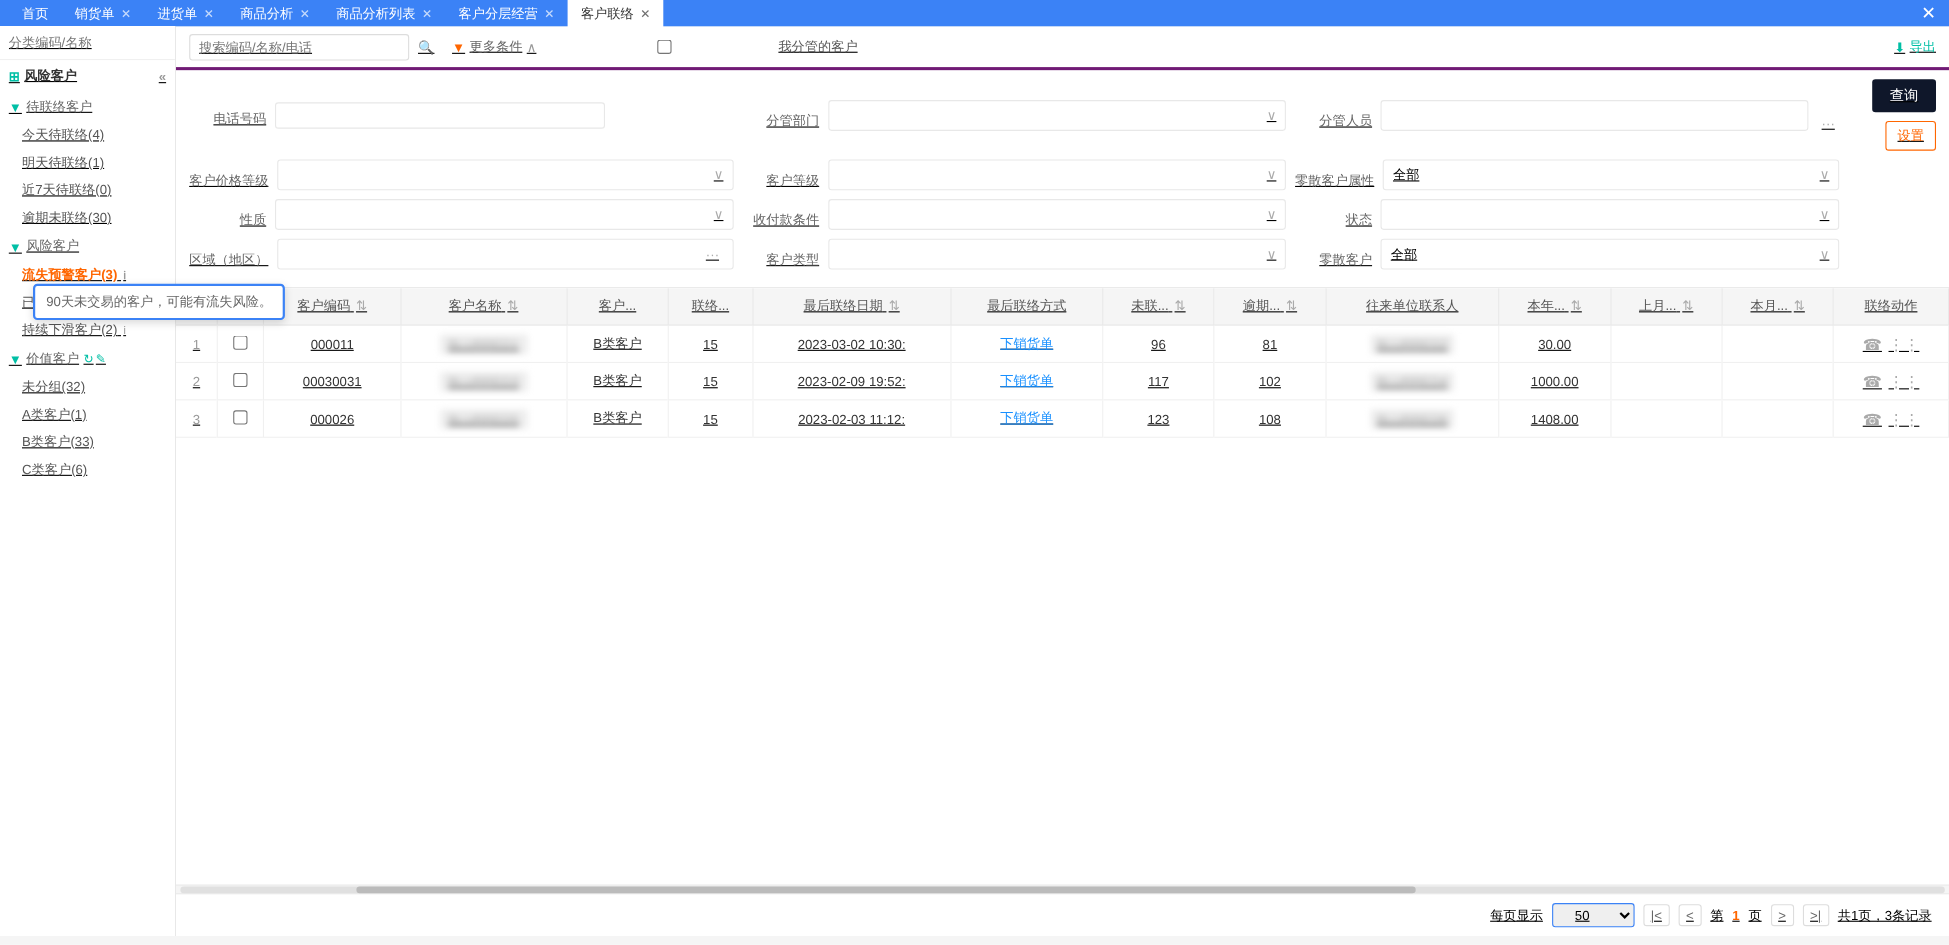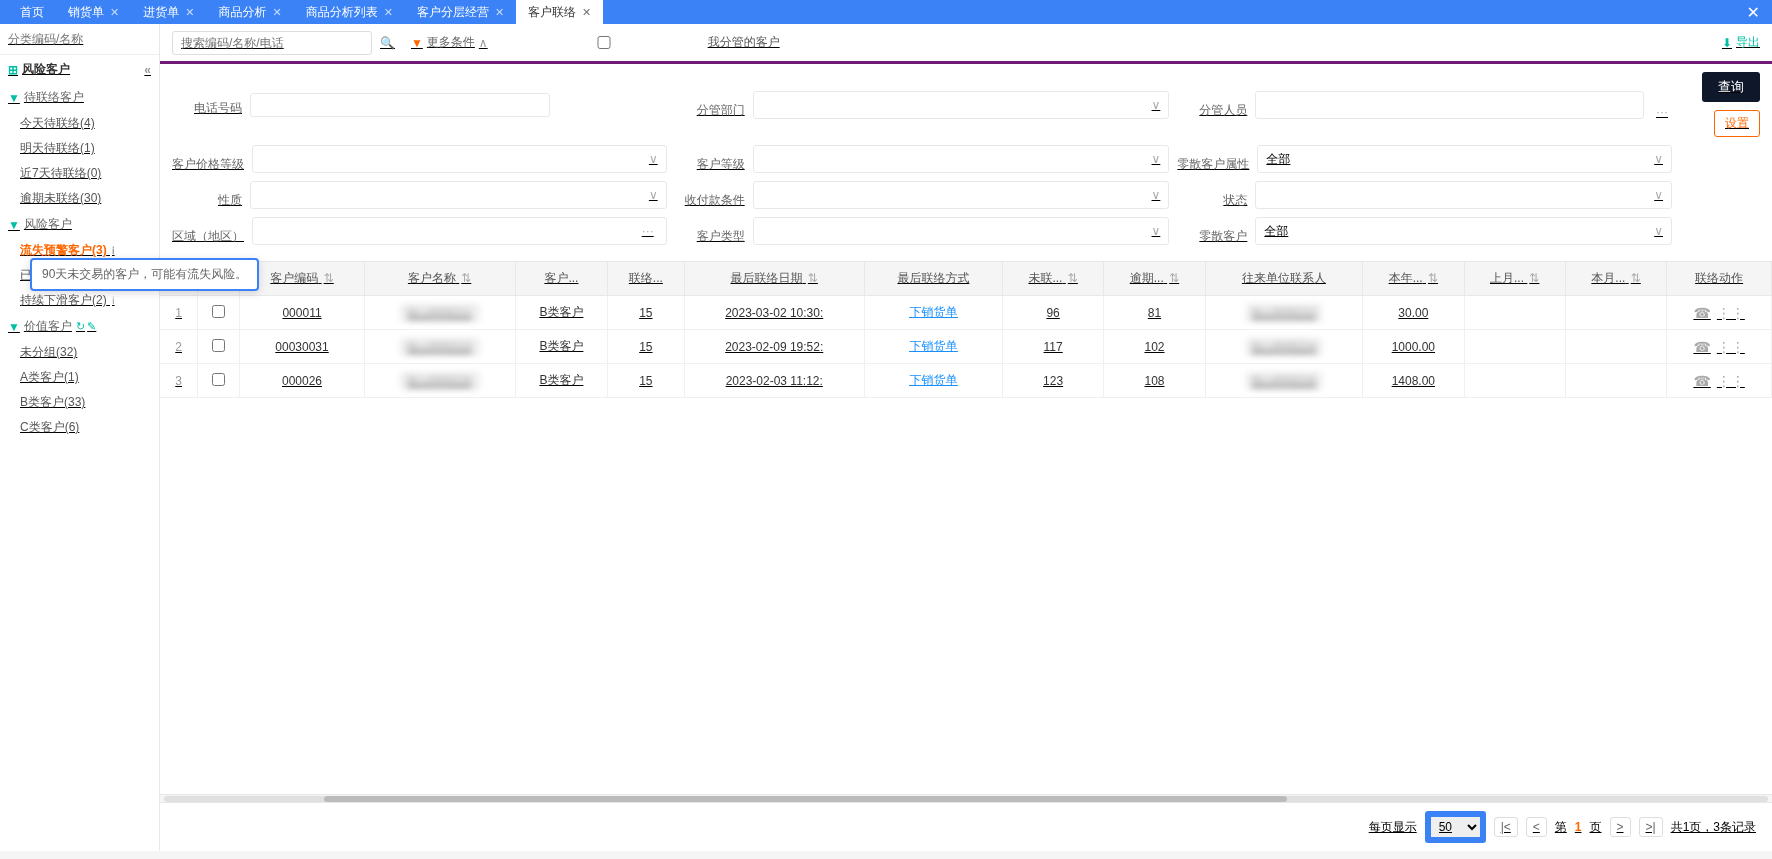--- a/index.html
+++ b/index.html
@@ -299,23 +299,23 @@
     .pagination-bar {
       background: #fff;
       border-top: 1px solid #e8e8e8;
       padding: 8px 16px;
       display: flex;
       align-items: center;
       justify-content: flex-end;
       gap: 8px;
     }
     .pagination-bar select {
-      border: 6px solid #3b82f6;
-      border-radius: 3px;
-      padding: 2px 4px;
+      border: 1px solid #3b82f6;
+      border-radius: 3px;
+      padding: 2px 16px;
       font-size: 12px;
     }
     .page-btn {
       border: 1px solid #ddd;
       border-radius: 3px;
       padding: 2px 6px;
       cursor: pointer;
       background: #fff;
       color: #666;
       font-size: 12px;

